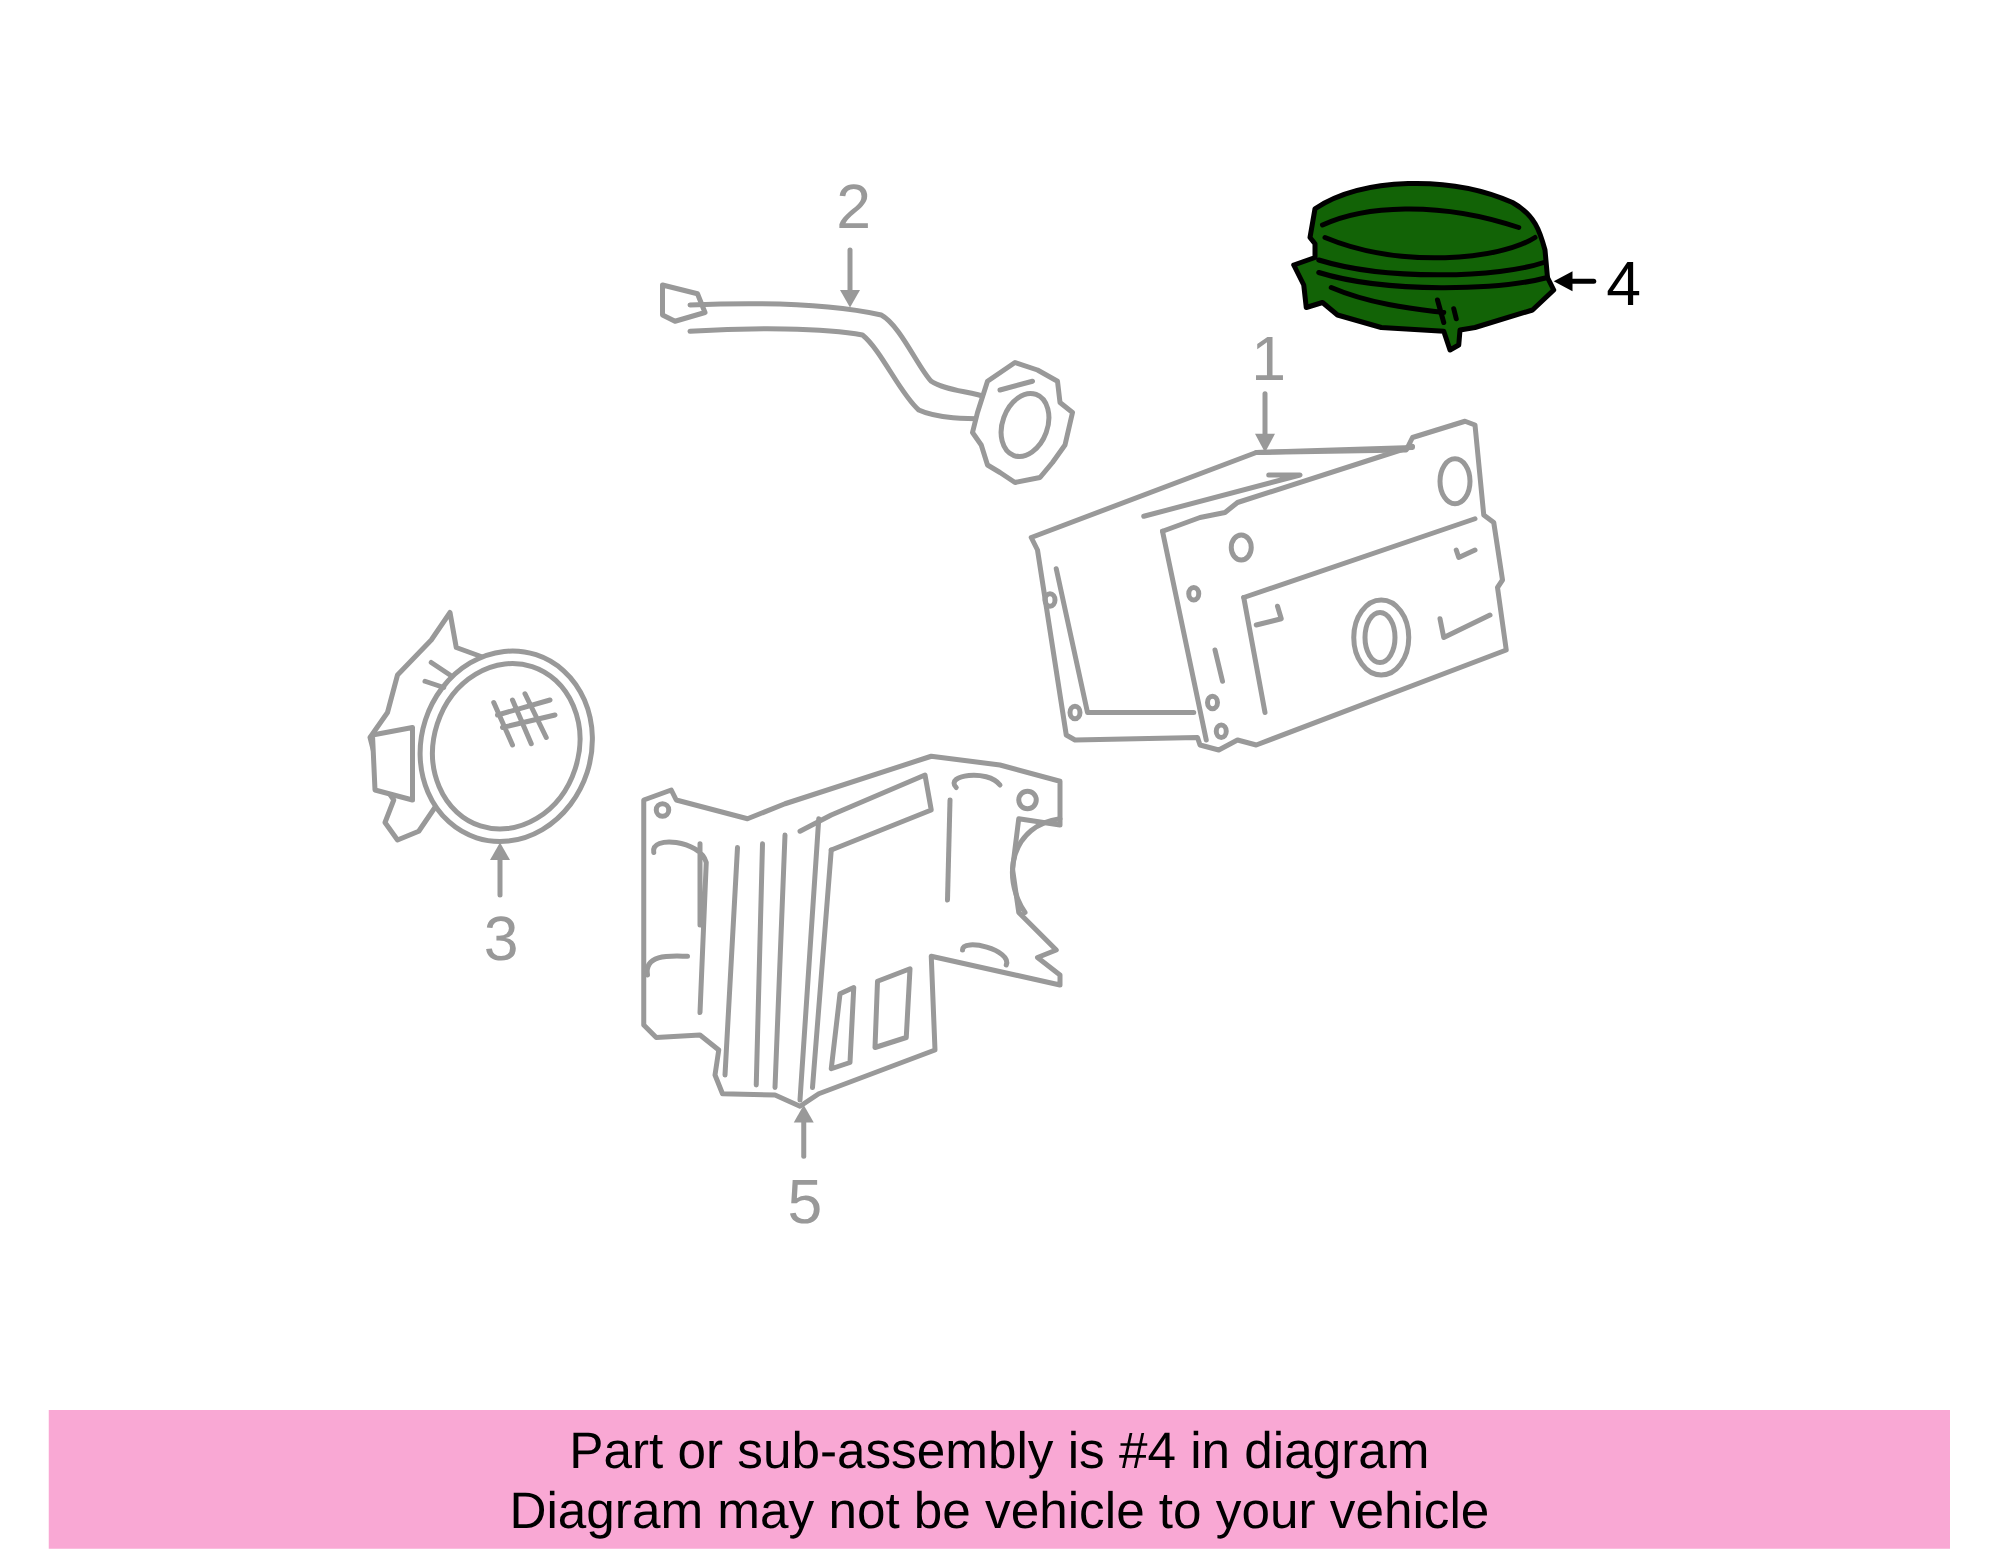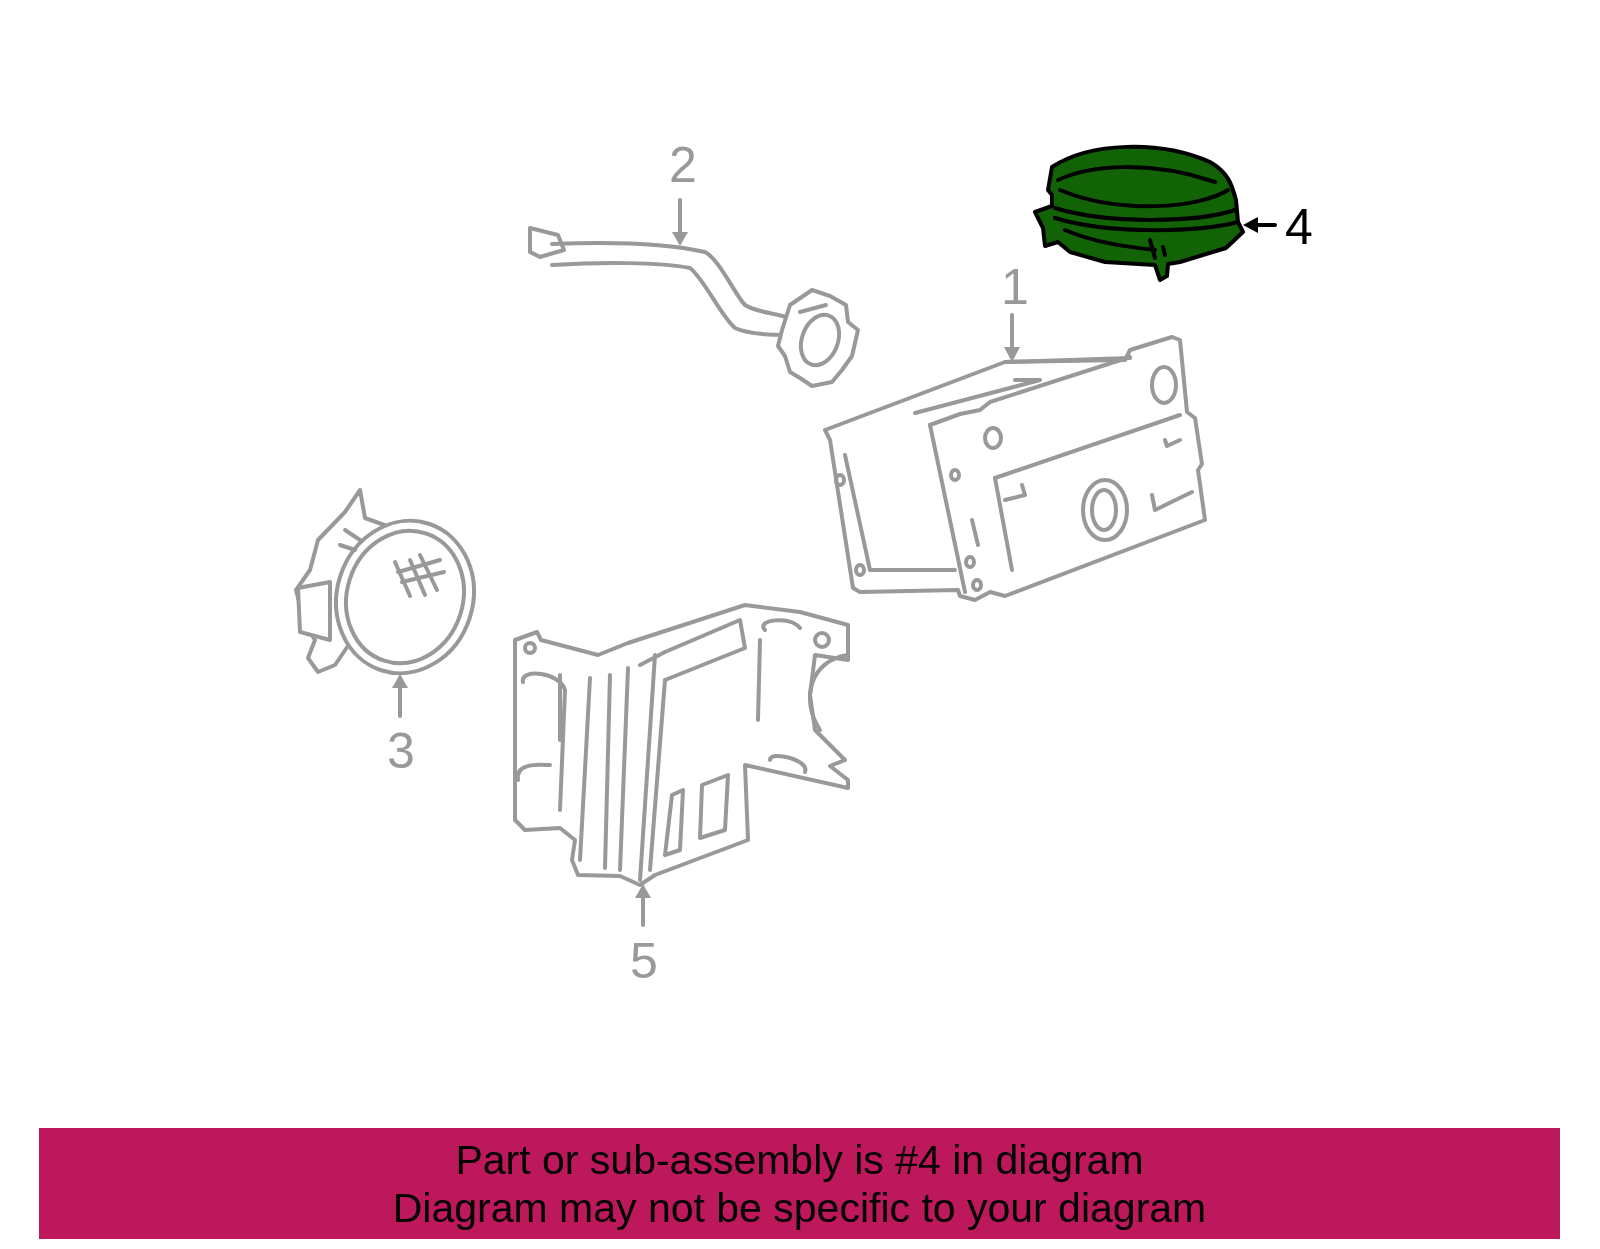--- a/index.html
+++ b/index.html
@@ -1,20 +1,20 @@
 <!DOCTYPE html>
 <html><head>
 <meta charset="utf-8">
 <style>
   html, body { margin:0; padding:0; background:#ffffff; }
   body { width:1600px; height:1249px; position:relative; overflow:hidden; font-family:"Liberation Sans", sans-serif; }
   #diagram { position:absolute; left:0; top:0; width:1600px; height:1249px; }
   .callout { position:absolute; font-family:"Liberation Sans", sans-serif; font-size:50px; line-height:1; color:#999999; }
   .callout.active { color:#000000; }
-  #banner { position:absolute; left:39px; top:1128px; width:1521px; height:111px; background:#be185d;
+  #banner { position:absolute; left:39px; top:1128px; width:1521px; height:111px; background:#f9a8d4;
             display:flex; flex-direction:column; align-items:center; justify-content:center; }
   #banner .line { font-family:"Liberation Sans", sans-serif; font-size:41px; line-height:48px; color:#000000; white-space:nowrap; }
 </style>
 </head>
 <body>
 
 <svg id="diagram" viewBox="0 0 1600 1249" xmlns="http://www.w3.org/2000/svg">
   <g fill="none" stroke="#999999" stroke-width="4" stroke-linejoin="round" stroke-linecap="round">
 
     <g>
@@ -108,14 +108,14 @@
 </svg>
 
 <div class="callout" style="left:669px;top:140px;">2</div>
 <div class="callout" style="left:1001px;top:262px;">1</div>
 <div class="callout active" style="left:1285px;top:202px;">4</div>
 <div class="callout" style="left:387px;top:726px;">3</div>
 <div class="callout" style="left:630px;top:936px;">5</div>
 
 <div id="banner">
   <div class="line">Part or sub-assembly is #4 in diagram</div>
-  <div class="line">Diagram may not be specific to your diagram</div>
+  <div class="line">Diagram may not be vehicle to your vehicle</div>
 </div>
 
 </body></html>

